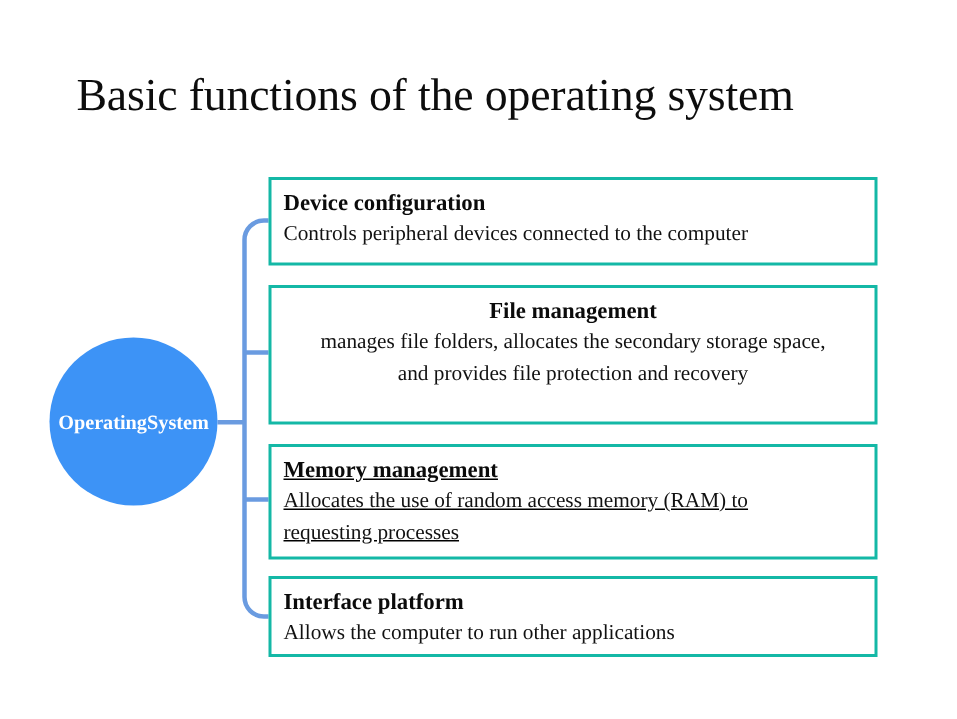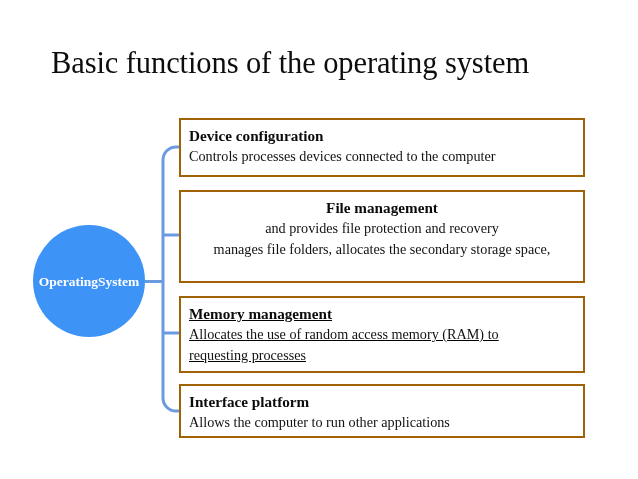--- a/index.html
+++ b/index.html
@@ -72,21 +72,21 @@
     height: 479px;
     pointer-events: none;
   }
 
   
   .branch-box {
     position: absolute;
     left: 179px;
     width: 406px;
     box-sizing: border-box;
-    border: 2px solid #a16207;
+    border: 2px solid #14b8a6;
     background: #ffffff;
     padding: 5px 8px 4px 8px;
   }
   .branch-title {
     font-family: "Liberation Serif", "DejaVu Serif", serif;
     font-weight: 700;
     font-size: 15.2px;
     line-height: 21px;
     color: #0b0b0b;
     white-space: nowrap;
@@ -132,29 +132,29 @@
   </svg>
 
   <div id="hub">
     <span class="hub-line">Operating</span>
     <span class="hub-line">System</span>
   </div>
 
   <div class="branch-box" id="box-1">
     <div class="branch-title">Device configuration</div>
     <div class="branch-body">
-      <span class="ln">Controls processes devices connected to the computer</span>
+      <span class="ln">Controls peripheral devices connected to the computer</span>
     </div>
   </div>
 
   <div class="branch-box" id="box-2">
     <div class="branch-title">File management</div>
     <div class="branch-body">
+      <span class="ln">manages file folders, allocates the secondary storage space,</span>
       <span class="ln">and provides file protection and recovery</span>
-      <span class="ln">manages file folders, allocates the secondary storage space,</span>
     </div>
   </div>
 
   <div class="branch-box" id="box-3">
     <div class="branch-title">Memory management</div>
     <div class="branch-body">
       <span class="ln">Allocates the use of random access memory (RAM) to</span>
       <span class="ln">requesting processes</span>
     </div>
   </div>

